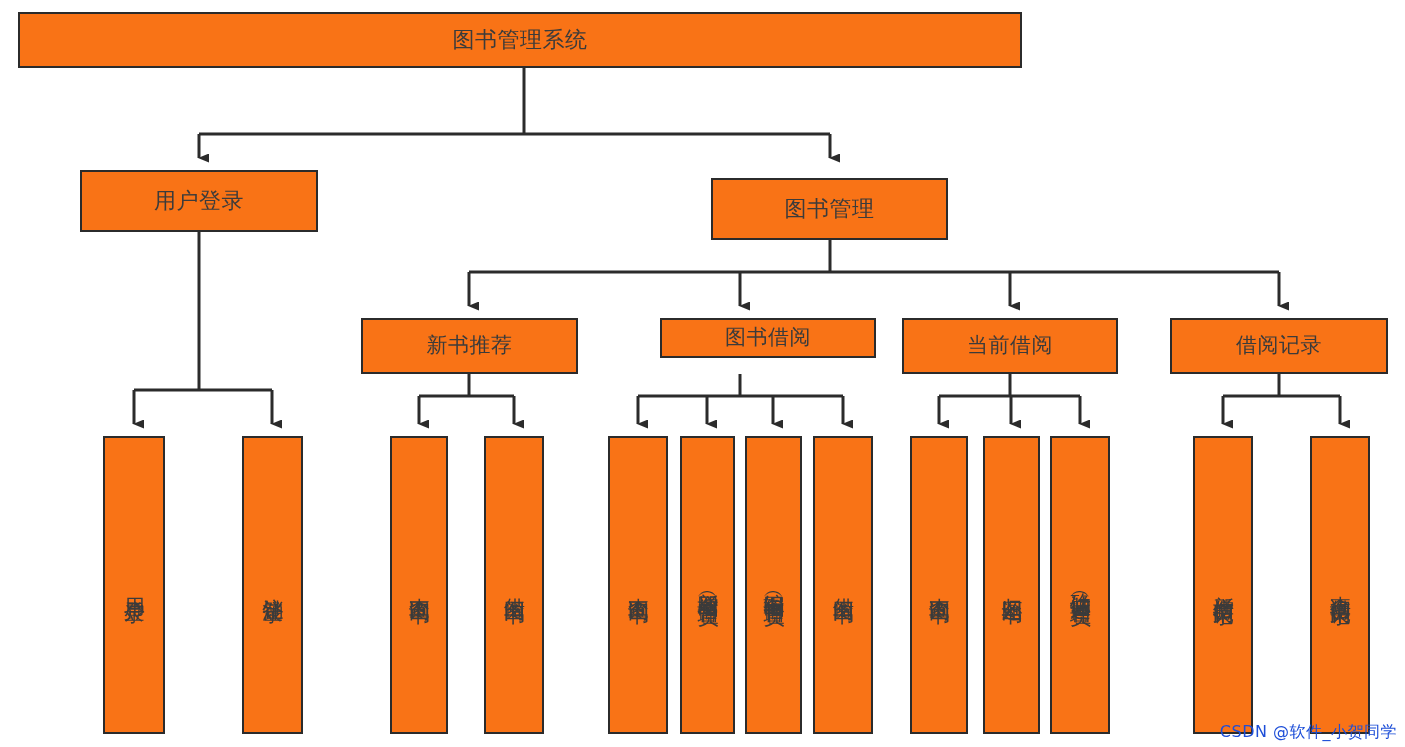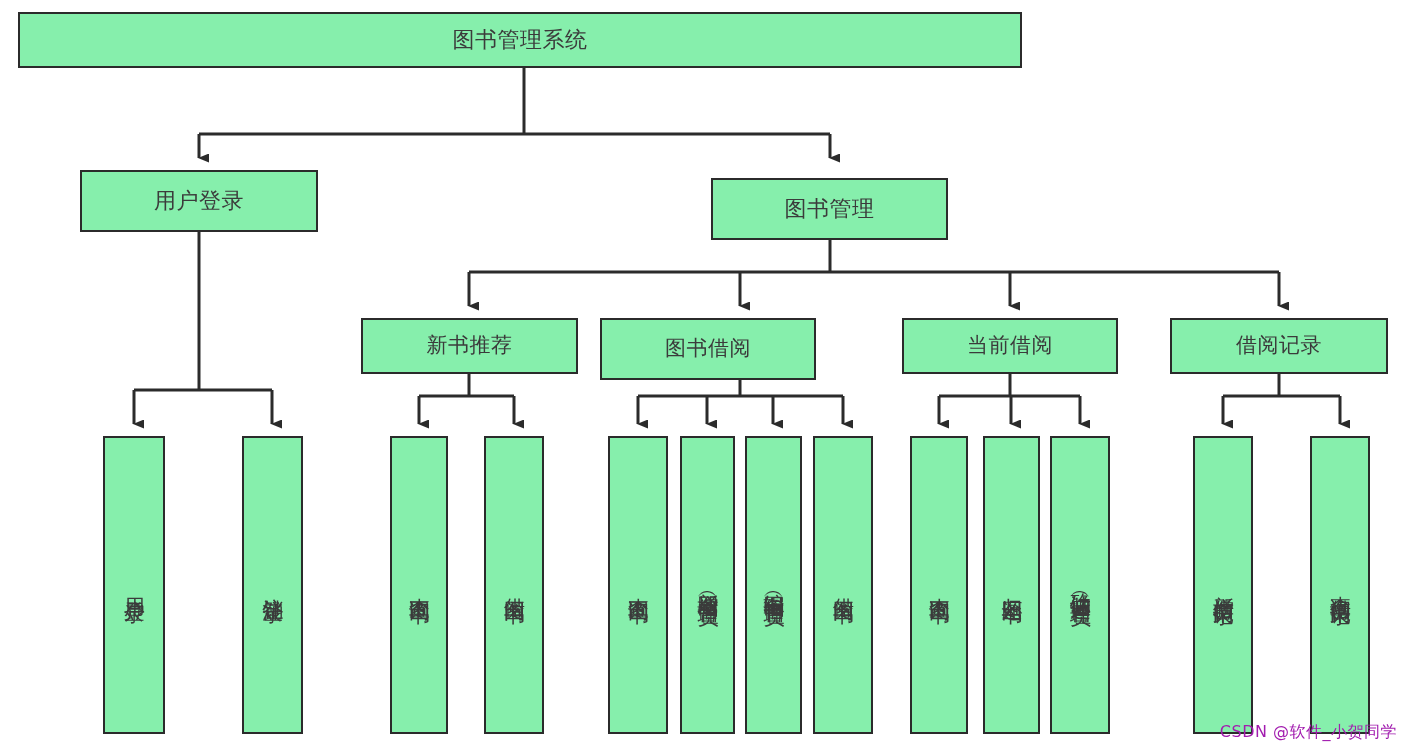--- a/index.html
+++ b/index.html
@@ -3,39 +3,39 @@
 <meta charset="utf-8">
 <style>
   html,body{margin:0;padding:0;background:#ffffff;}
   body{
     width:1405px;height:747px;position:relative;overflow:hidden;
     font-family:"DejaVu Sans","Liberation Sans",sans-serif;
   }
   #chart-root{position:absolute;left:0;top:0;width:1405px;height:747px;}
   .node-box{
     position:absolute;box-sizing:border-box;
-    border:2px solid #2b2b2b;background:#86efac;
+    border:2px solid #2b2b2b;background:#f97316;
     display:flex;align-items:center;justify-content:center;
   }
   .node-label{
     color:#3b3b3b;font-size:21px;line-height:1.12;
     letter-spacing:0.5px;white-space:nowrap;
   }
   .node-box.vertical .node-label{
     writing-mode:vertical-rl;text-orientation:upright;
     font-size:21px;line-height:1.18;letter-spacing:2px;
     white-space:normal;text-align:center;
   }
   .node-box.root .node-label{font-size:22px;}
   .node-box.level2 .node-label{font-size:22px;}
   .node-box.level3 .node-label{font-size:21px;}
   svg.connectors{position:absolute;left:0;top:0;width:1405px;height:747px;pointer-events:none;}
   .watermark{
     position:absolute;right:8px;bottom:4px;
-    color:#a21caf;font-size:16px;white-space:nowrap;
+    color:#1d4ed8;font-size:16px;white-space:nowrap;
     letter-spacing:0.5px;
   }
 </style>
 </head>
 <body>
 
 <div id="chart-root">
 
   <svg class="connectors" viewBox="0 0 1405 747" xmlns="http://www.w3.org/2000/svg">
     <defs>
@@ -94,21 +94,21 @@
   <div class="node-box level2" style="left:80px;top:170px;width:238px;height:62px;">
     <span class="node-label">用户登录</span>
   </div>
   <div class="node-box level2" style="left:711px;top:178px;width:237px;height:62px;">
     <span class="node-label">图书管理</span>
   </div>
 
   <div class="node-box level3" style="left:361px;top:318px;width:217px;height:56px;">
     <span class="node-label">新书推荐</span>
   </div>
-  <div class="node-box level3" style="left:600px;top:318px;width:216px;height:62px;">
+  <div class="node-box level3" style="left:660px;top:318px;width:216px;height:40px;">
     <span class="node-label">图书借阅</span>
   </div>
   <div class="node-box level3" style="left:1170px;top:318px;width:218px;height:56px;">
     <span class="node-label">借阅记录</span>
   </div>
   <div class="node-box level3" style="left:902px;top:318px;width:216px;height:56px;">
     <span class="node-label">当前借阅</span>
   </div>
 
   <div class="node-box vertical" style="left:103px;top:436px;width:62px;height:298px;">

